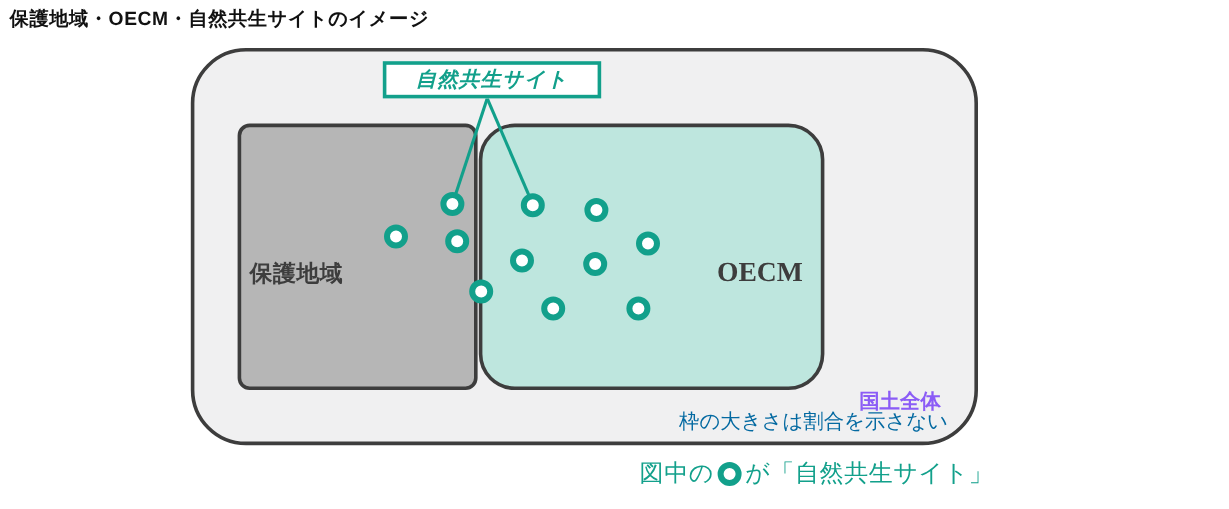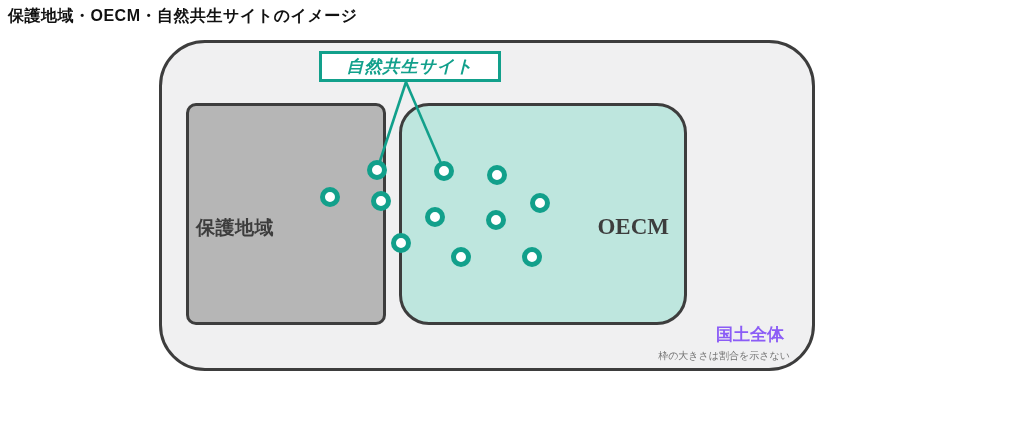--- a/index.html
+++ b/index.html
@@ -26,28 +26,28 @@
     background:var(--outer-fill);
     border:3px solid var(--border-dark);
     border-radius:46px;
   }
   .outer-label{
     position:absolute;right:28px;bottom:22px;
     font-size:17px;font-weight:bold;color:#8b5cf6;text-align:left;
   }
   .outer-note{
     position:absolute;right:22px;bottom:5px;
-    font-size:10px;color:#737373;text-align:right;font-family:Liberation Mono, monospace;
+    font-size:17px;color:#0369a1;text-align:right;font-family:Liberation Mono, monospace;
   }
   .region{
     position:absolute;top:103px;height:222px;
     border:3px solid var(--border-dark);
     border-radius:30px;
   }
-  .region-left{left:186px;width:200px;background:var(--gray-fill);border-radius:10px;}
+  .region-left{left:198px;width:200px;background:var(--gray-fill);border-radius:10px;}
   .region-right{left:399px;width:288px;background:var(--teal-fill);font-family:Liberation Serif, serif;}
   .region-left-label{
     position:absolute;left:7px;top:109px;
     font-size:19px;font-weight:bold;color:var(--text-dark);letter-spacing:.5px;
   }
   .region-right-label{
     position:absolute;right:15px;top:108px;
     font-size:23px;font-weight:bold;color:var(--text-dark);
   }
   .connectors{position:absolute;left:0;top:0;width:1024px;height:424px;pointer-events:none;}
@@ -111,14 +111,19 @@
       <div class="marker" style="left: 390.5px; top: 232.5px;"></div>
       <div class="marker" style="left: 433.5px; top: 160.5px;"></div>
       <div class="marker" style="left: 486.5px; top: 164.5px;"></div>
       <div class="marker" style="left: 424.5px; top: 206.5px;"></div>
       <div class="marker" style="left: 485.5px; top: 209.5px;"></div>
       <div class="marker" style="left: 529.5px; top: 192.5px;"></div>
       <div class="marker" style="left: 450.5px; top: 246.5px;"></div>
       <div class="marker" style="left: 521.5px; top: 246.5px;"></div>
     </div>
 
+  <div class="caption">
+    <span>図中の</span>
+    <span class="caption-ring"></span>
+    <span>が「自然共生サイト」</span>
+  </div>
 
 </div>
 
 </body></html>

